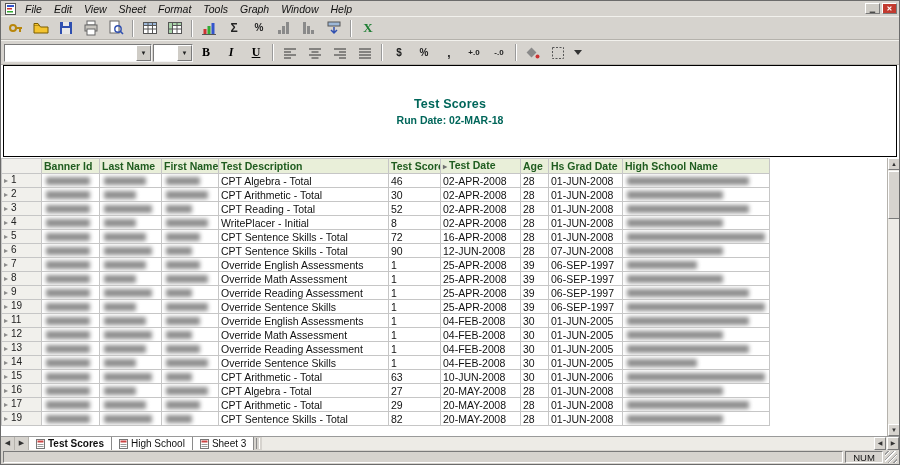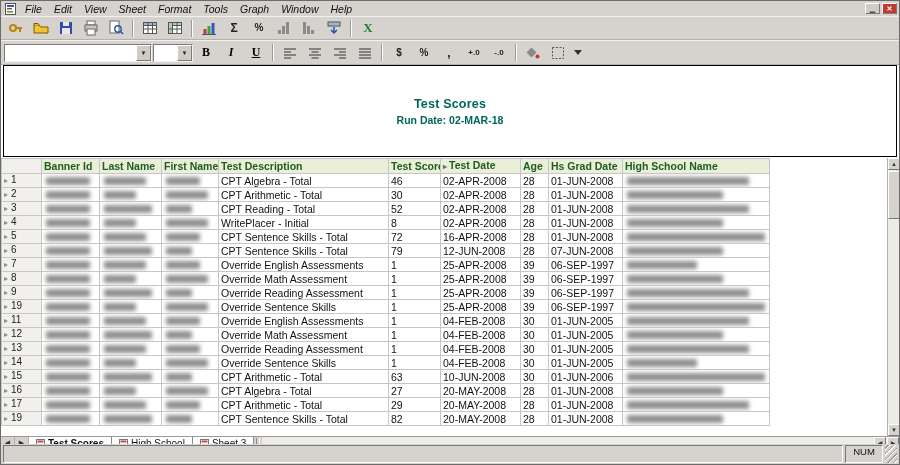--- a/index.html
+++ b/index.html
@@ -107,21 +107,21 @@
   .tab { display:flex; align-items:center; gap:3px; padding:0 7px; font-size:10px; color:#111;
          background:#ffffff; border-right:1px solid #8a8a8a; cursor:default; }
   .tab.active { background:#fff; font-weight:bold; }
   .splitter { width:4px; border-left:1px solid #8a8a8a; border-right:1px solid #fff; margin:1px 2px; }
   .hscroll { flex:1; position:relative; background:#edebe6; }
   .hscroll .sbtn { top:0; height:13px; }
   .hscroll .sbtn.hleft { left:auto; right:13px; } .hscroll .sbtn.hleft::before { content:"◀"; }
   .hscroll .sbtn.hright { left:auto; right:0; } .hscroll .sbtn.hright::before { content:"▶"; }
 
   
-  .statusbar { position:absolute; left:0; right:0; bottom:0; height:20px;
+  .statusbar { position:absolute; left:0; right:0; bottom:0; height:14px;
                background:var(--chrome-bg,#d6d3ce); display:flex; gap:2px;
                padding:1px 2px; font-size:9.5px; align-items:stretch; }
   .panel { border:1px solid; border-color:#7a7a7a #fff #fff #7a7a7a; }
   .panel.main { flex:1; }
   .panel.num { width:38px; text-align:center; line-height:11px; color:#111; }
   .grip { width:12px; background:repeating-linear-gradient(135deg, transparent 0 2px,
           #9a9a9a 2px 3px, #fdfdfd 3px 4px); }
 </style>
 </head>
 <body>
@@ -475,21 +475,21 @@
       <td class="c-blur c-banner">
               <div class="blob"></div>
             </td>
       <td class="c-blur c-last">
               <div class="blob"></div>
             </td>
       <td class="c-blur c-first">
               <div class="blob"></div>
             </td>
       <td class="c-desc">CPT Sentence Skills - Total</td>
-      <td class="c-score">79</td>
+      <td class="c-score">90</td>
       <td class="c-date">12-JUN-2008</td>
       <td class="c-age">28</td>
       <td class="c-grad">07-JUN-2008</td>
       <td class="c-blur c-school">
               <div class="blob"></div>
             </td>
     </tr>
           <tr>
       <td class="gutter"><span class="marker"></span><span>7</span></td>
       <td class="c-blur c-banner">

